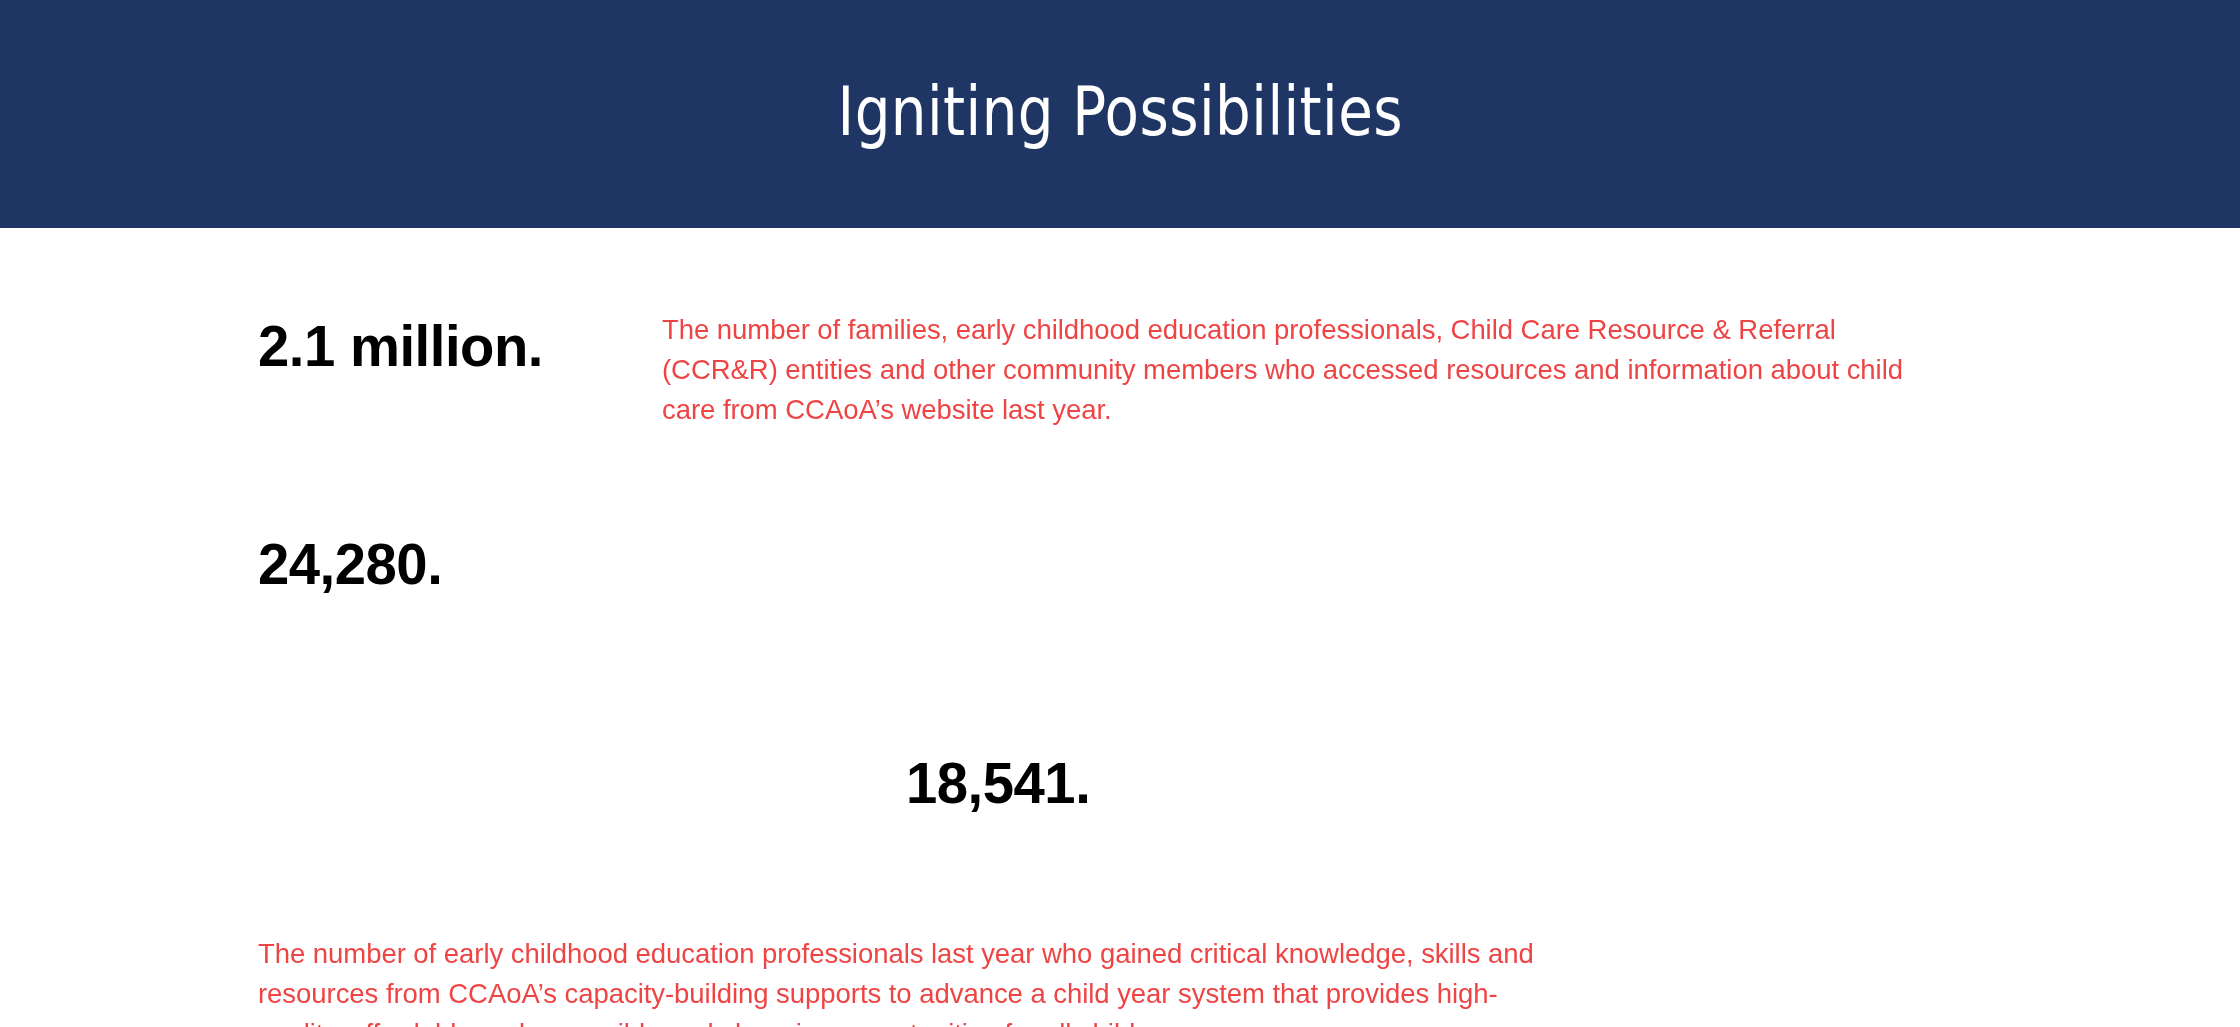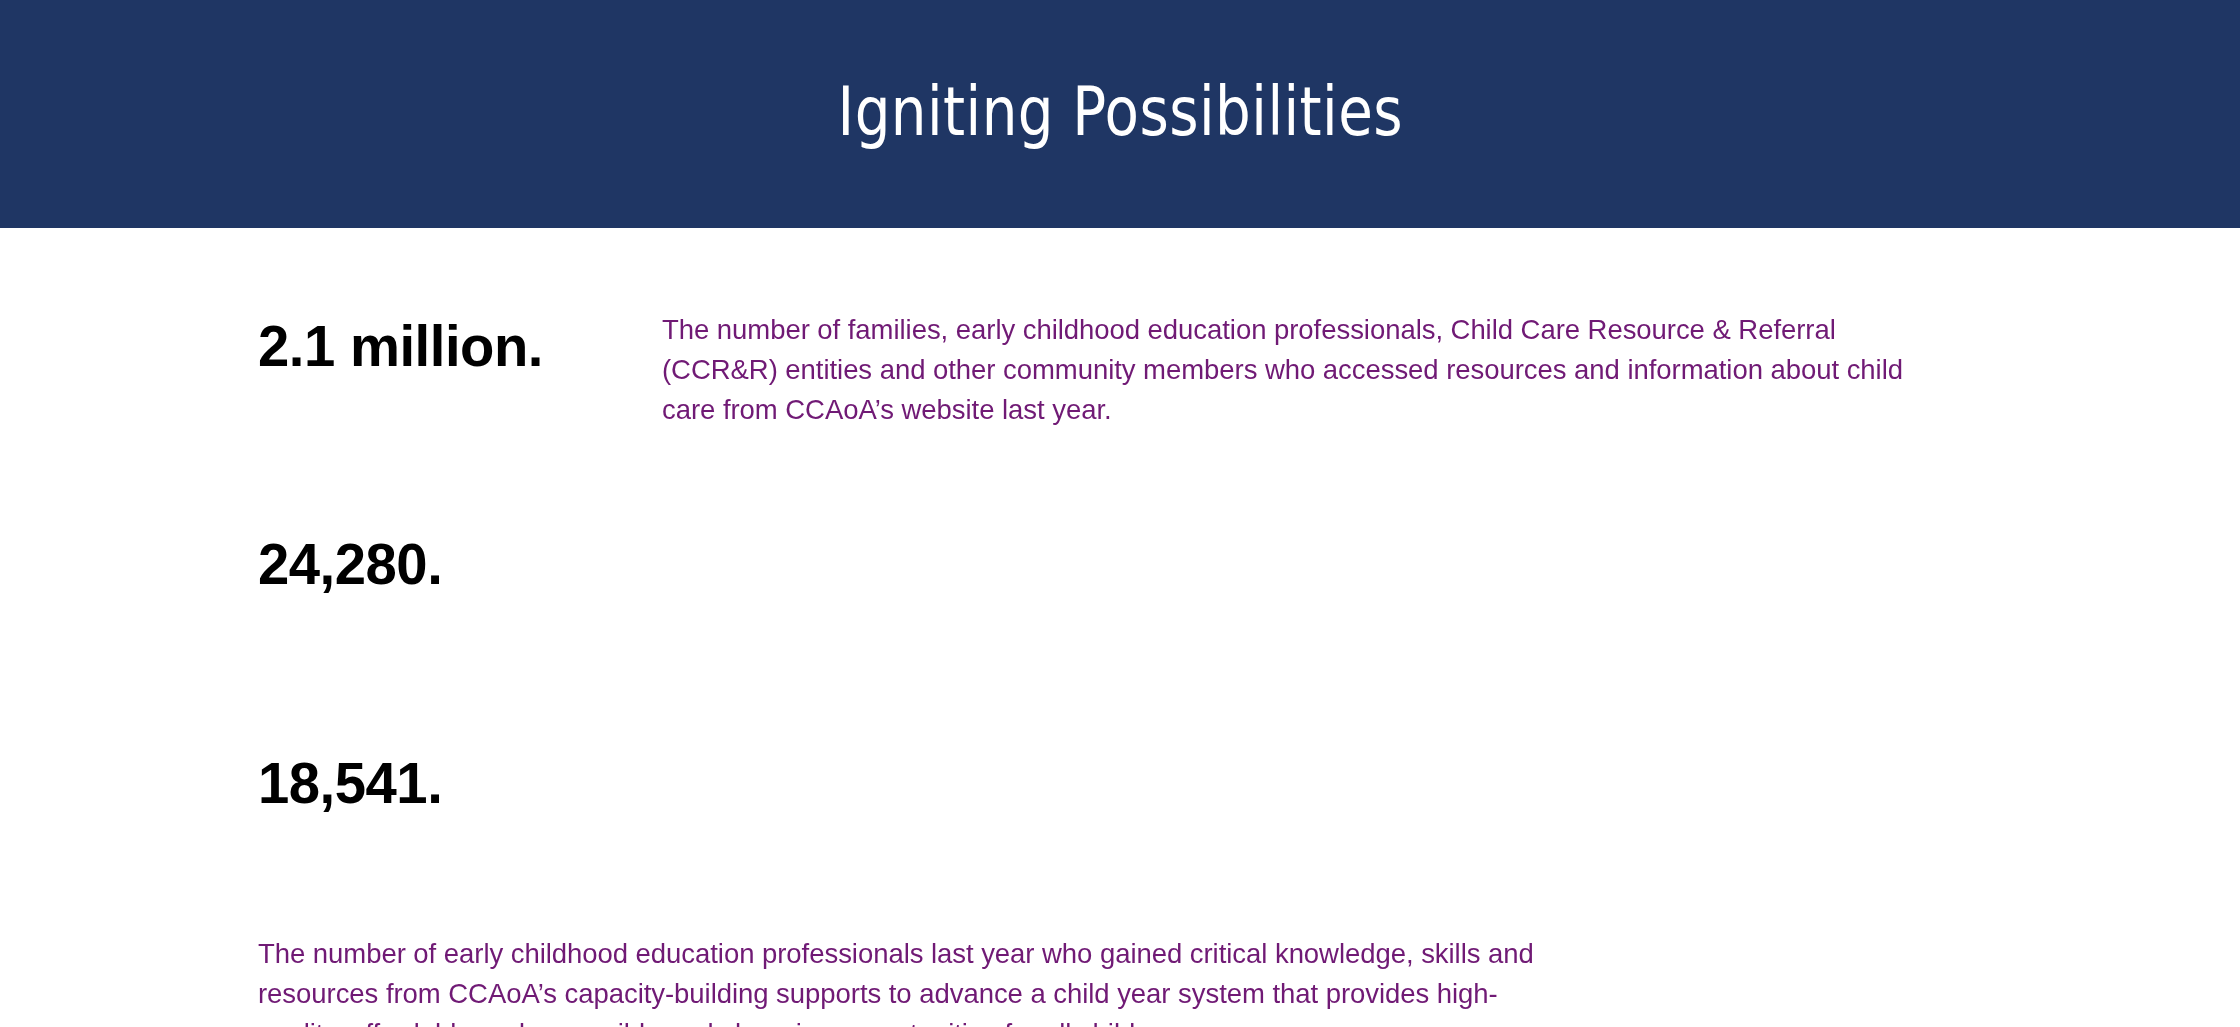--- a/index.html
+++ b/index.html
@@ -56,20 +56,21 @@
     height: 799px;
     background: #ffffff;
   }
 
   .stat-row {
     position: absolute;
     left: 258px;
     width: 1700px;
     display: flex;
     align-items: flex-start;
+    justify-content: center;
   }
 
   .stat-row-1 { top: 82px; }
   .stat-row-2 { top: 300px; flex-direction: column; }
   .stat-row-3 { top: 519px; }
 
   .stat-number {
     flex: 0 0 404px;
     width: 404px;
     color: #000000;
@@ -80,21 +81,21 @@
     letter-spacing: -0.5px;
     white-space: nowrap;
     transform: scaleX(0.97);
     transform-origin: left center;
     padding-top: 2px;
   }
 
   .stat-text {
     flex: 0 0 1296px;
     width: 1296px;
-    color: #701a75;
+    color: #ef4444;
     font-family: "Liberation Sans", sans-serif;
     font-size: 27.5px;
     font-weight: normal;
     line-height: 40px;
     letter-spacing: -0.05px;
     text-align: left;
   }
 </style>
 </head>
 <body>

